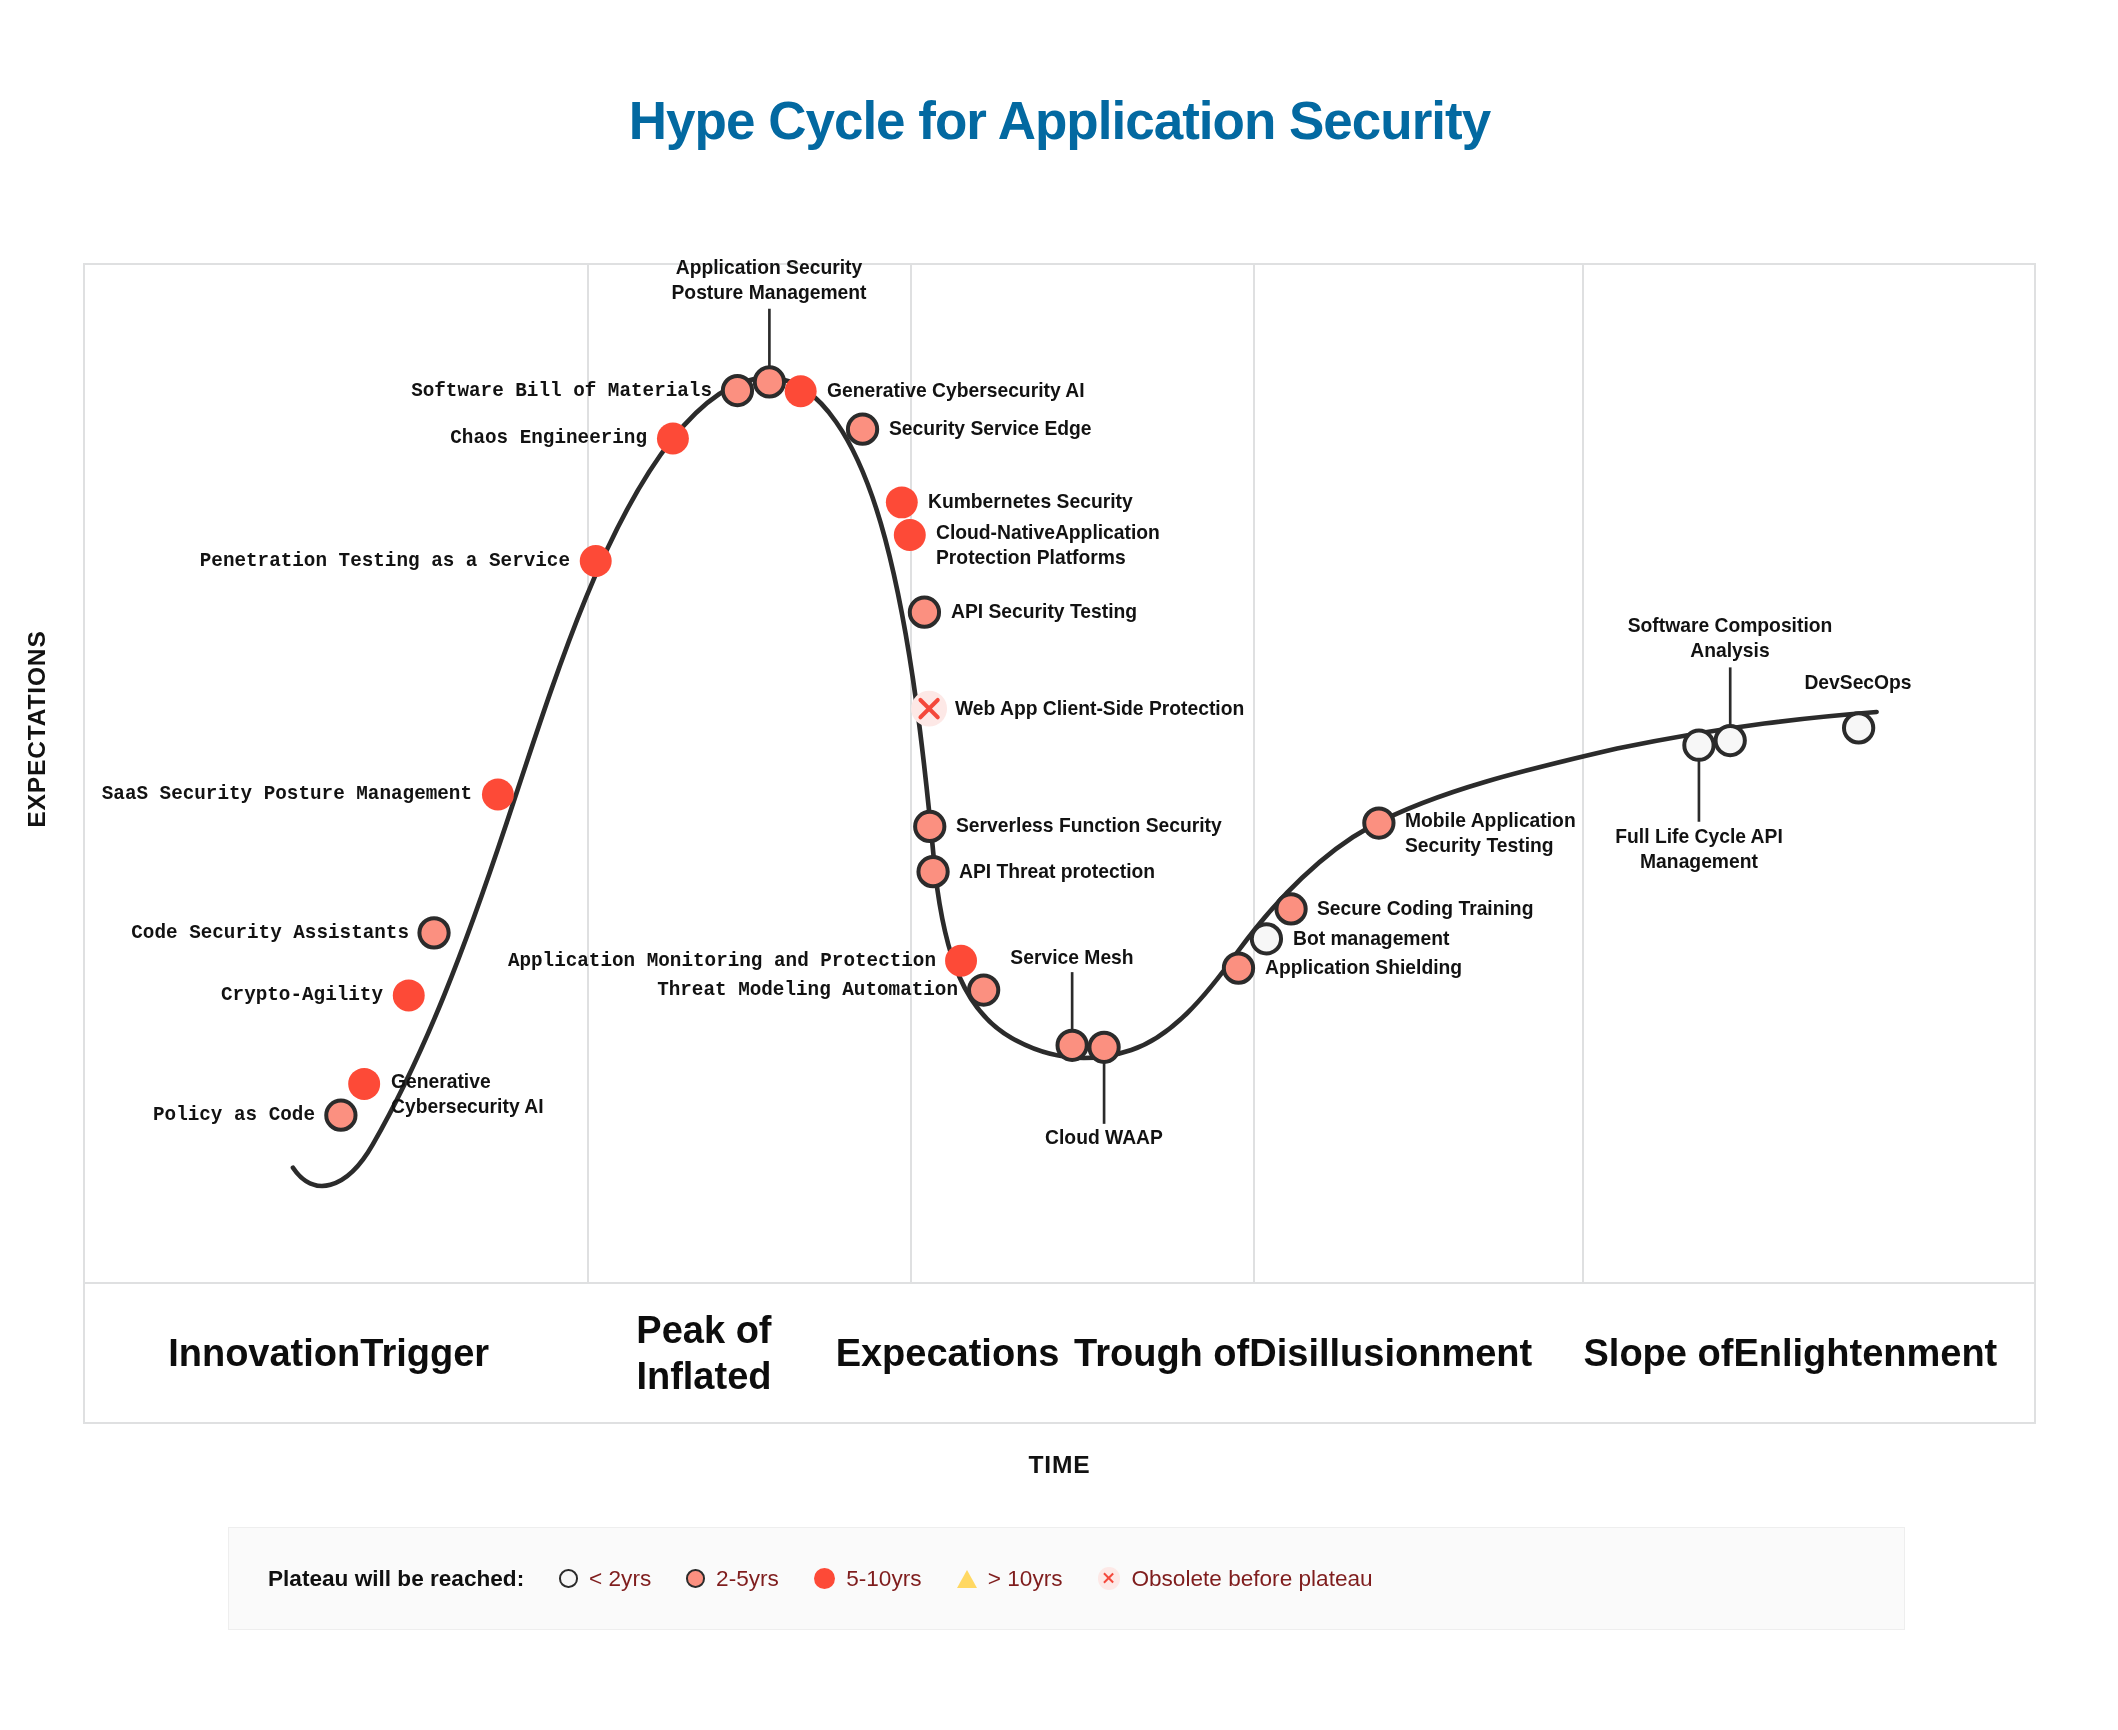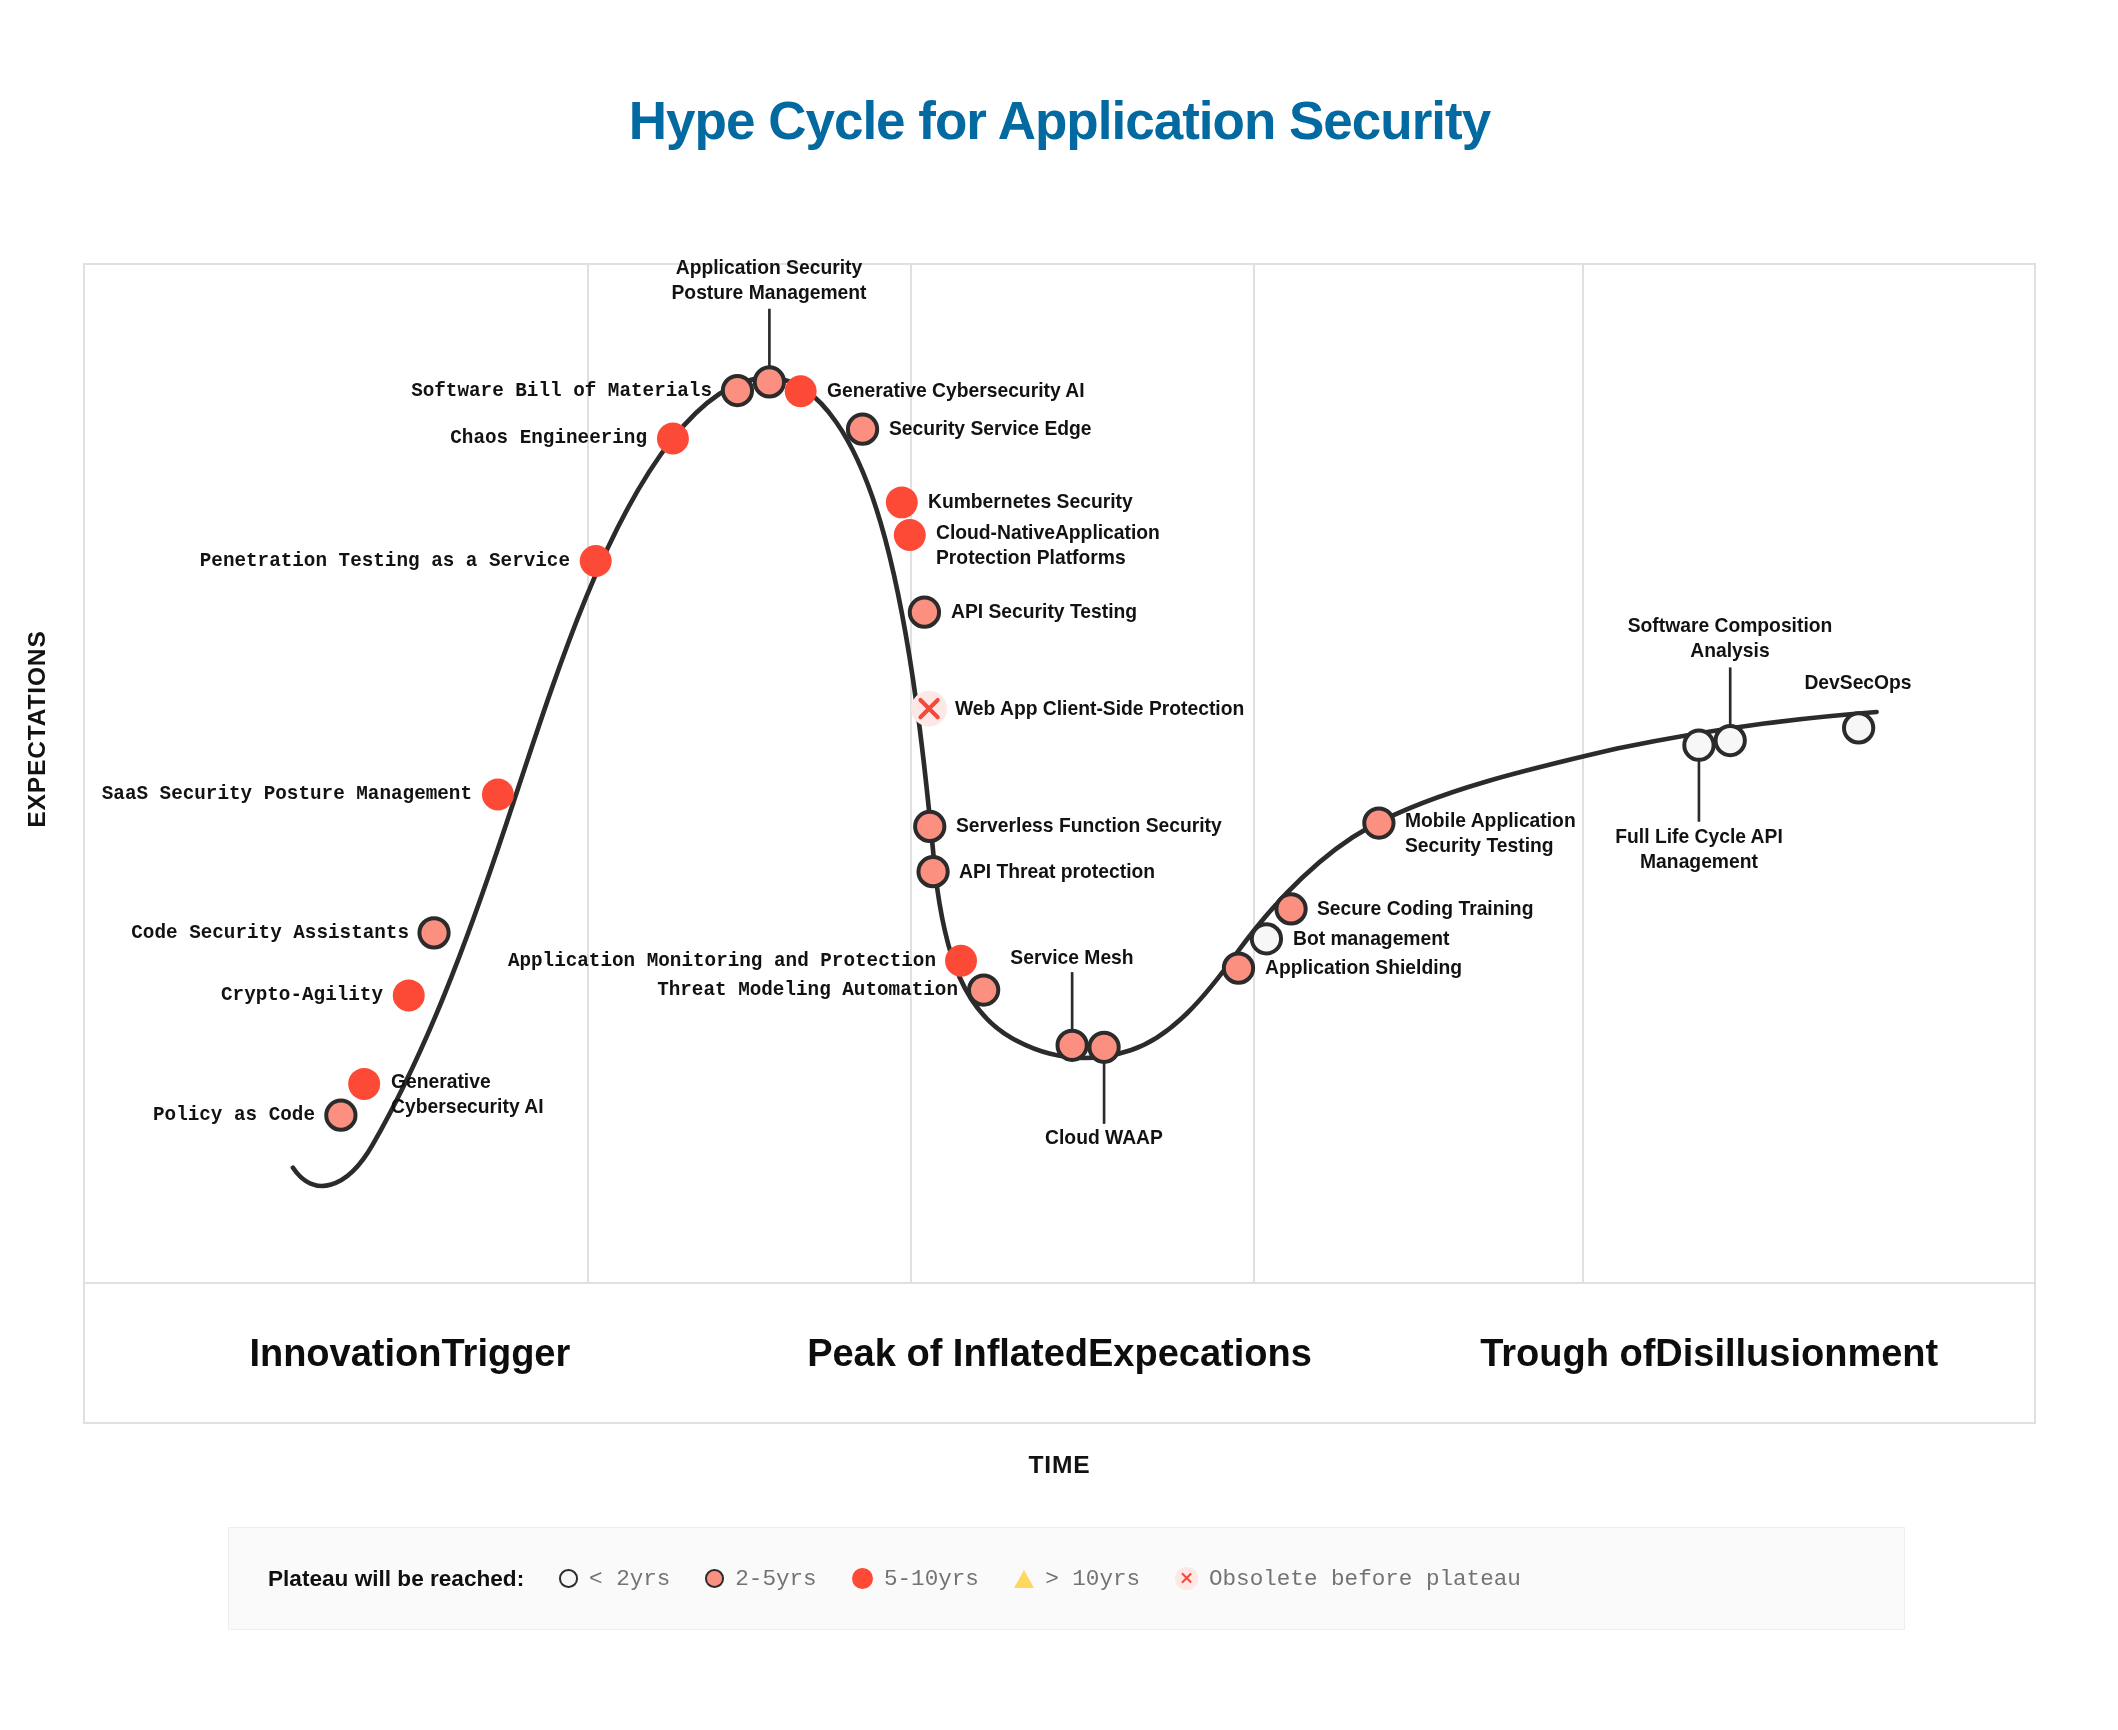--- a/index.html
+++ b/index.html
@@ -46,21 +46,21 @@
   .plabel.l{text-align:left;transform:translate(0,-50%);}
   .plabel.c{text-align:center;transform:translate(-50%,-50%);}
   
   #legend{
     position:absolute;left:228px;top:1527px;width:1677px;height:103px;
     background:#fafafa;border:1.3px solid #eeeeee;box-sizing:border-box;
     display:flex;align-items:center;
   }
   #legend-title{margin-left:39px;font-size:22.6px;font-weight:bold;color:#101010;}
   .legend-item{display:flex;align-items:center;margin-left:35px;}
-  .legend-item .lbl{font-size:22.6px;color:#737373;margin-left:11.3px;font-family:Liberation Mono, monospace;}
+  .legend-item .lbl{font-size:22.6px;color:#7f1d1d;margin-left:11.3px;}
   .lg-dot{width:18.6px;height:18.6px;border-radius:50%;box-sizing:border-box;}
   .lg-tri{width:0;height:0;border-left:10.6px solid transparent;border-right:10.6px solid transparent;border-bottom:18.6px solid #FFD862;}
   .lg-x{position:relative;width:22.6px;height:22.6px;border-radius:50%;background:#fde8e6;}
   .lg-x::before,.lg-x::after{content:"";position:absolute;left:4.7px;top:10px;width:13.3px;height:2px;background:#F4483B;}
   .lg-x::before{transform:rotate(45deg);}
   .lg-x::after{transform:rotate(-45deg);}
 </style>
 </head>
 <body>
 
@@ -175,20 +175,24 @@
     <span>Innovation</span>
     <span>Trigger</span>
   </div>
   <div class="phase-cell">
     <span>Peak of Inflated</span>
     <span>Expecations</span>
   </div>
   <div class="phase-cell">
     <span>Trough of</span>
     <span>Disillusionment</span>
+  </div>
+  <div class="phase-cell">
+    <span>Slope of</span>
+    <span>Enlightenment</span>
   </div>
 </div>
 
 <div id="x-axis-title">TIME</div>
 
 <div id="legend">
   <span id="legend-title">Plateau will be reached:</span>
   <div id="legend-items" style="display: flex; align-items: center;">
       <div class="legend-item">
         <div class="lg-dot" style="background: rgb(247, 247, 247); border: 2.7px solid rgb(43, 43, 43);"></div>

